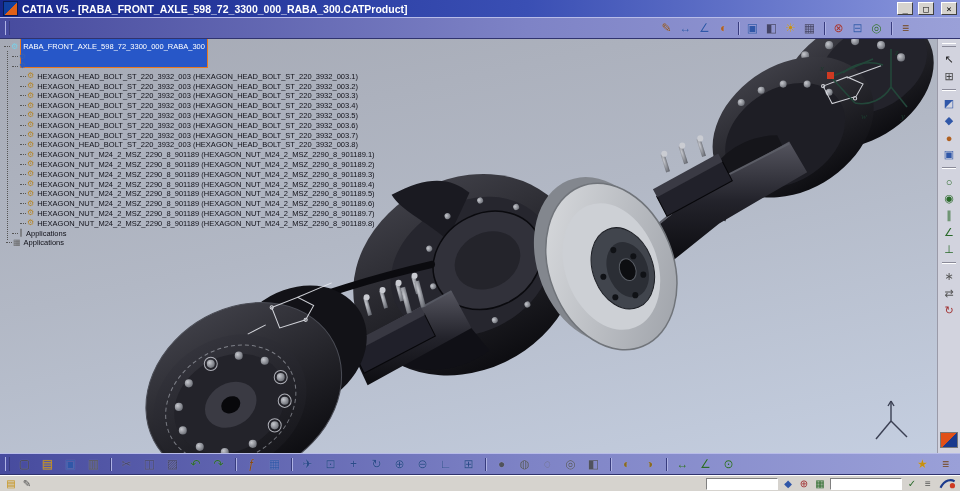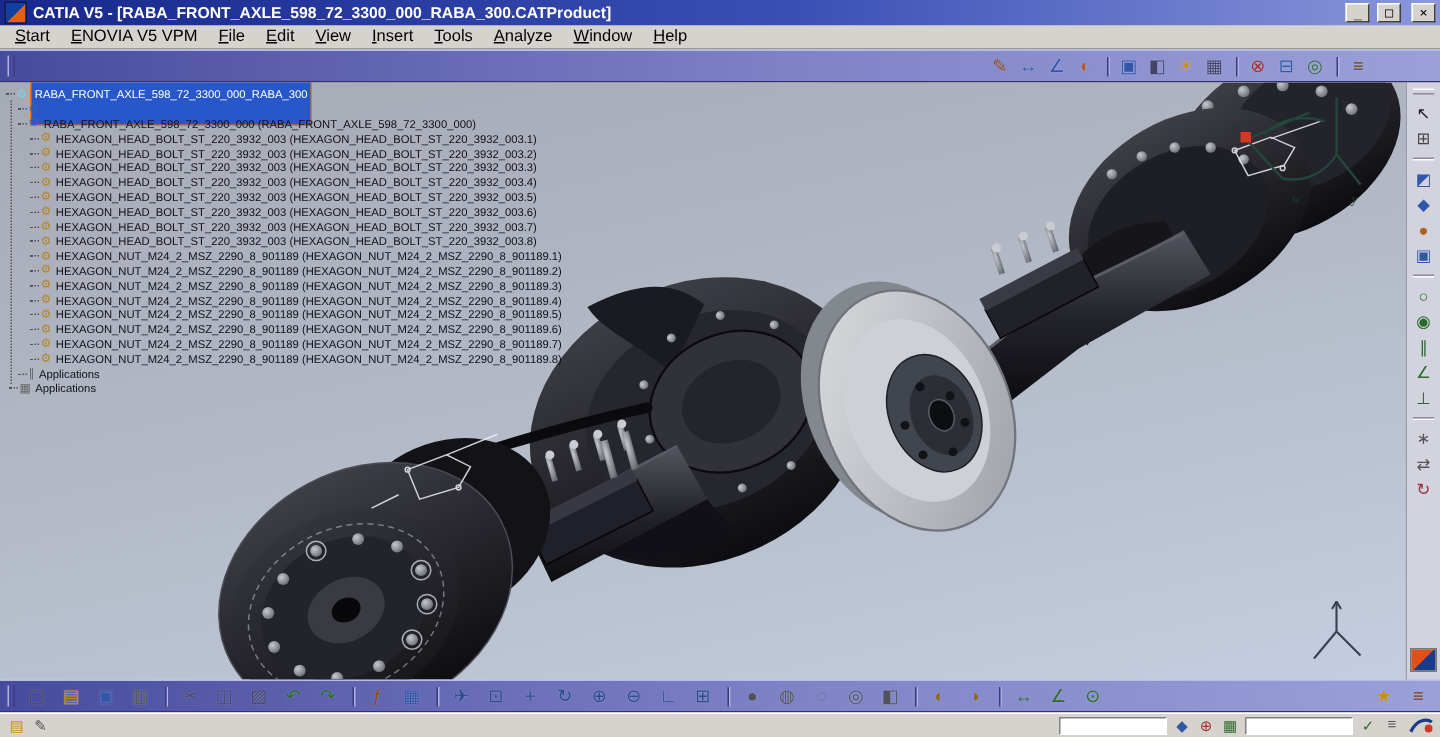--- a/index.html
+++ b/index.html
@@ -87,42 +87,20 @@
   <div class="titlebar">
     <div class="app-icon"></div>
     <div class="title-text">CATIA V5 - [RABA_FRONT_AXLE_598_72_3300_000_RABA_300.CATProduct]</div>
     <div class="title-controls">
       <button class="win-btn">_</button>
       <button class="win-btn">□</button>
       <button class="win-btn close">×</button>
     </div>
   </div>
 
-  <div class="menubar">
-
-      <span class="menu-item">Start</span>
-
-      <span class="menu-item">ENOVIA V5 VPM</span>
-
-      <span class="menu-item">File</span>
-
-      <span class="menu-item">Edit</span>
-
-      <span class="menu-item">View</span>
-
-      <span class="menu-item">Insert</span>
-
-      <span class="menu-item">Tools</span>
-
-      <span class="menu-item">Analyze</span>
-
-      <span class="menu-item">Window</span>
-
-      <span class="menu-item">Help</span>
-    </div>
 
   <div class="toolbar-top">
     <div class="grip"></div>
     <div class="spacer"></div>
     <div class="iconrow">
 
         <span class="tbicon" style="color: rgb(138, 74, 16);">✎</span>
 
         <span class="tbicon" style="color: rgb(48, 87, 168);">↔</span>
 
@@ -354,21 +332,20 @@
             </div>
 
             <div class="tree-row" style="margin-left: 8px;">
               <span class="tree-dash"></span>
               <span class="tree-icon" style="color: rgb(58, 98, 176);">⚙</span>
             </div>
 
             <div class="tree-row" style="margin-left: 8px;">
               <span class="tree-dash"></span>
               <span class="tree-icon" style="color: rgb(58, 98, 176);">⚙</span>
-              <span class="tree-label">RABA_FRONT_AXLE_598_72_3300_000 (RABA_FRONT_AXLE_598_72_3300_000)</span>
             </div>
 
             <div class="tree-row" style="margin-left: 16px;">
               <span class="tree-dash"></span>
               <span class="tree-icon" style="color: rgb(181, 134, 42);">⚙</span>
               <span class="tree-label">HEXAGON_HEAD_BOLT_ST_220_3932_003 (HEXAGON_HEAD_BOLT_ST_220_3932_003.1)</span>
             </div>
 
             <div class="tree-row" style="margin-left: 16px;">
               <span class="tree-dash"></span>

